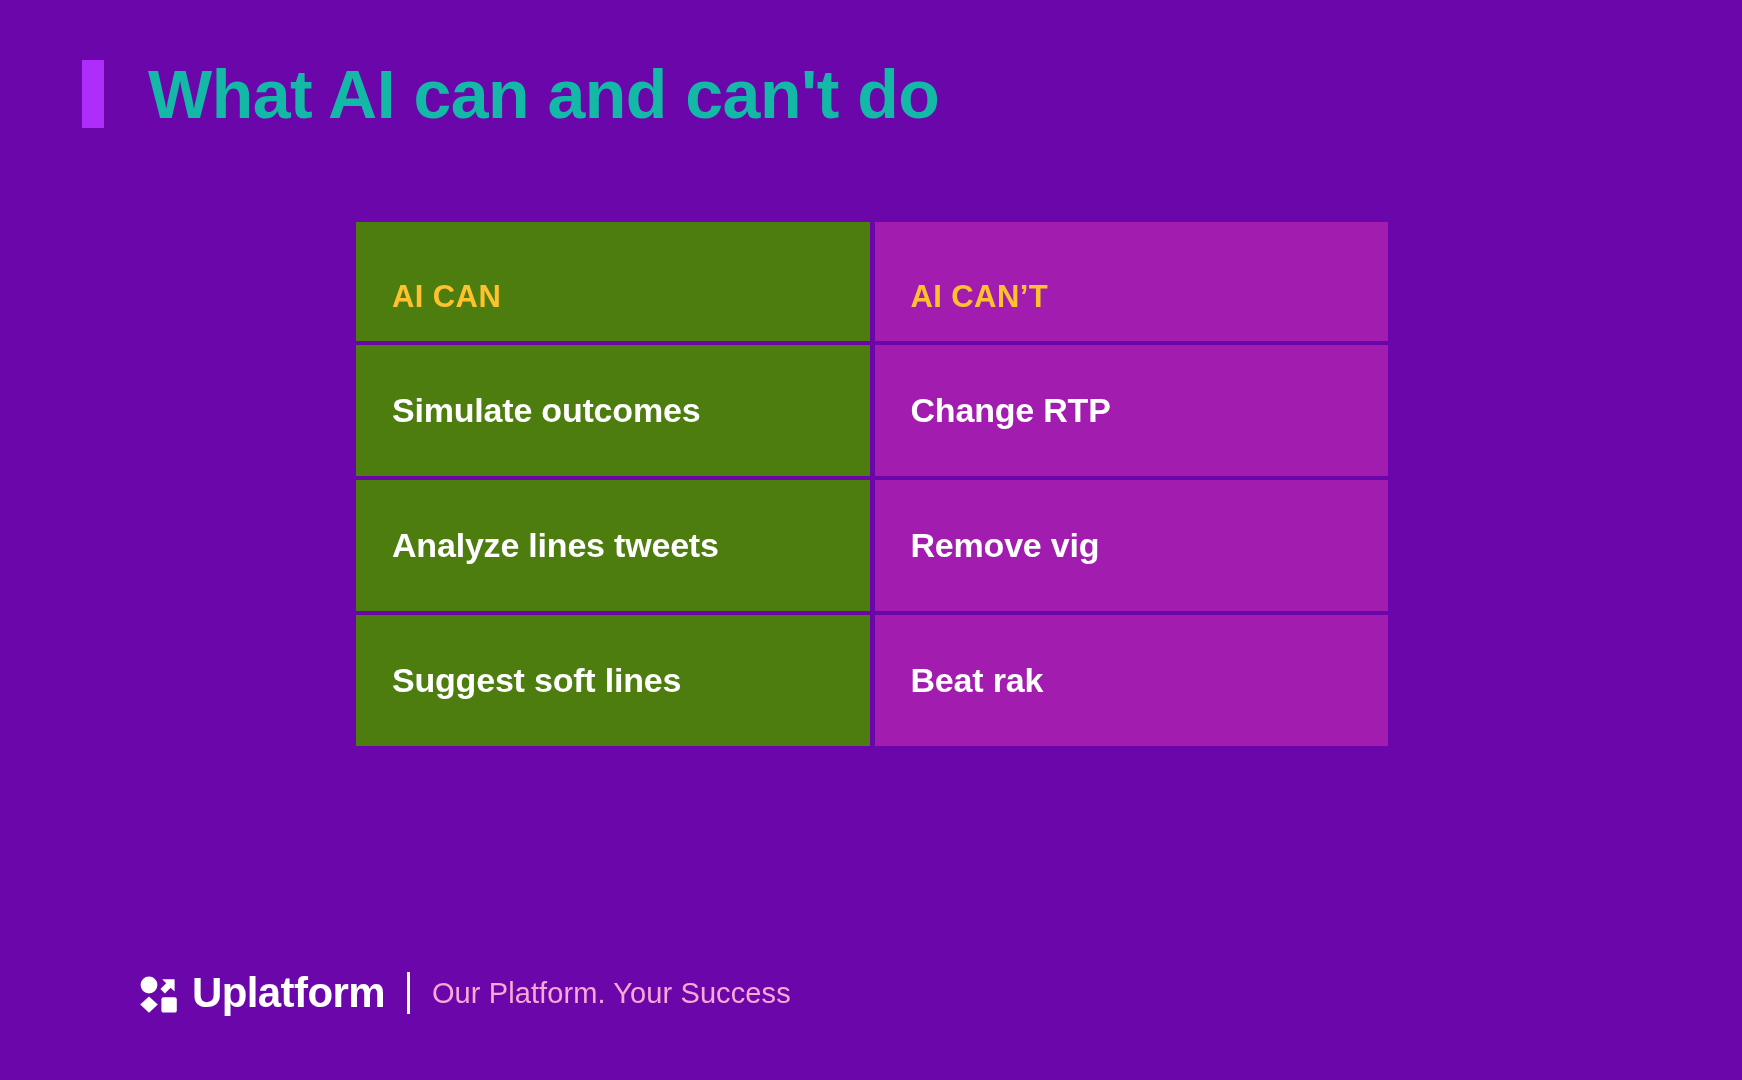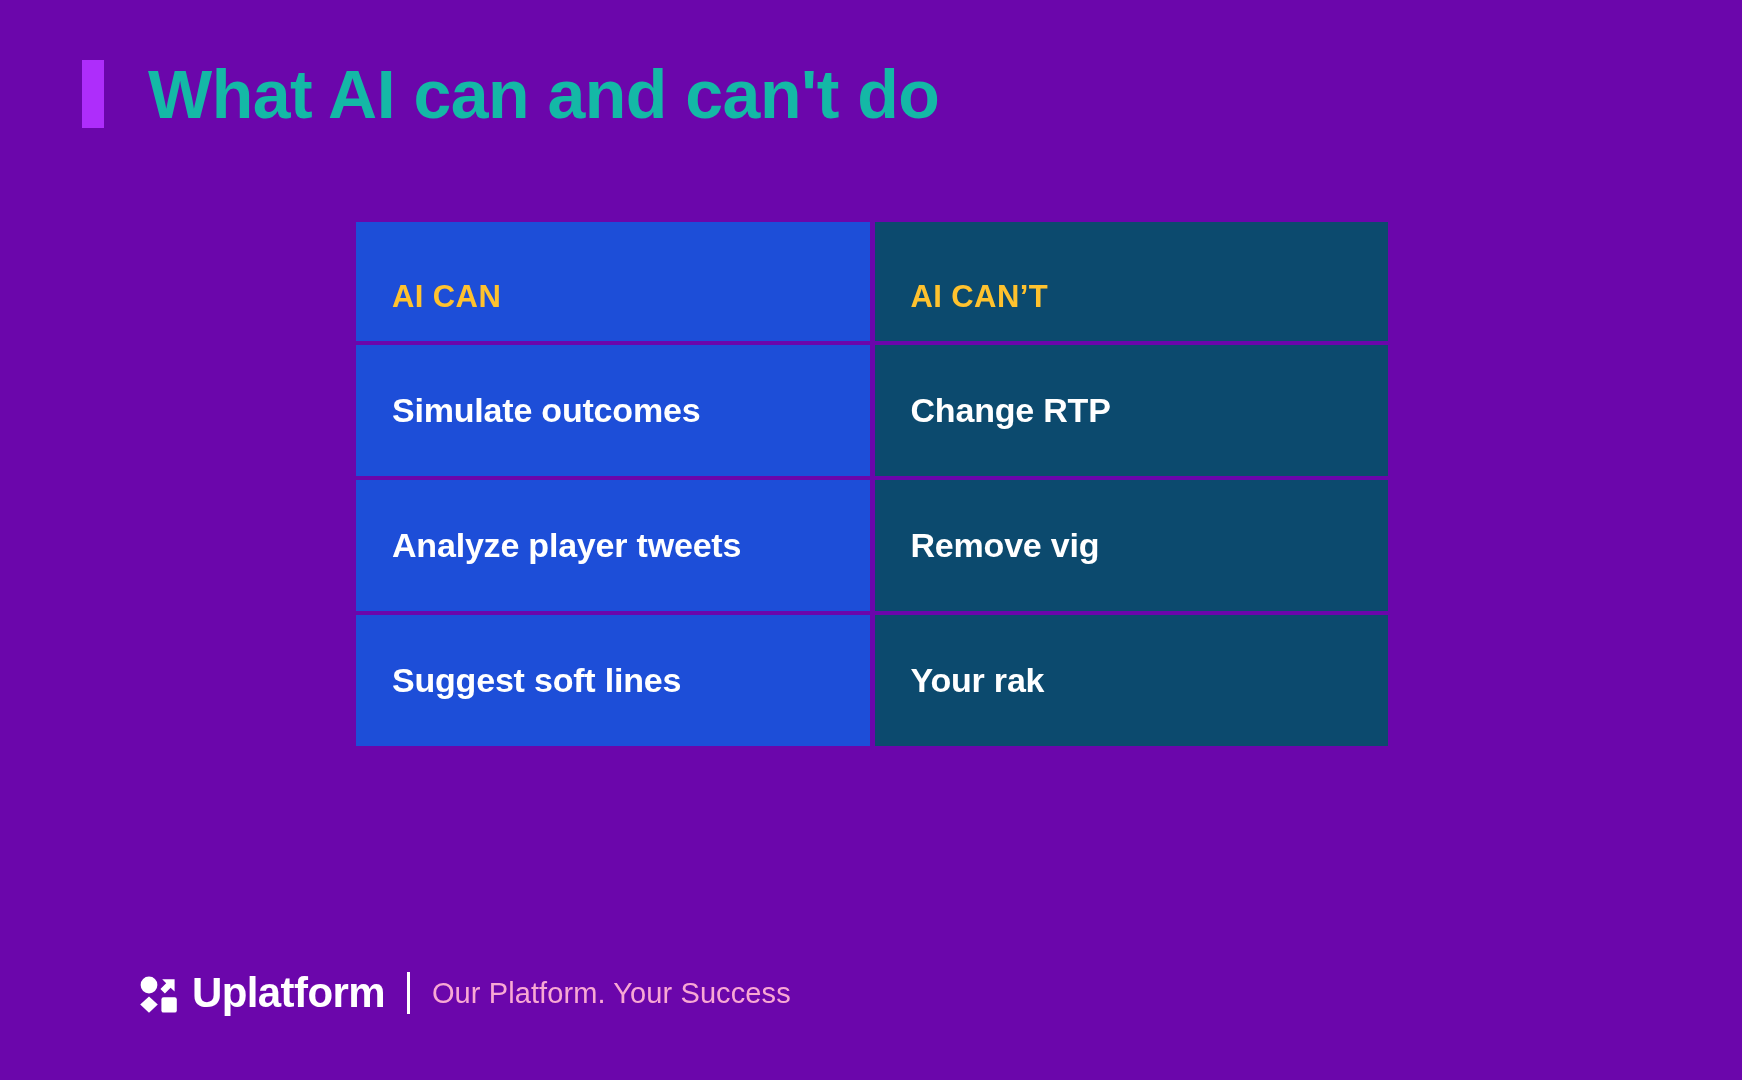--- a/index.html
+++ b/index.html
@@ -59,22 +59,22 @@
     height: 131px;
     display: flex;
     align-items: center;
     box-sizing: border-box;
     padding: 0 36px;
     color: #FFFFFF;
     font-size: 34px;
     font-weight: 600;
     letter-spacing: -0.2px;
   }
-  .col-can .cell { background: #1d4ed8; }
-  .col-cant .cell { background: #0c4a6e; }
+  .col-can .cell { background: #4d7c0f; }
+  .col-cant .cell { background: #a21caf; }
 
   .cell.header {
     height: 119px;
     align-items: flex-end;
     padding-bottom: 26px;
     color: #FFC22E;
     font-size: 31px;
     font-weight: 800;
     letter-spacing: 0.4px;
   }
@@ -121,29 +121,29 @@
 <div class="title-row">
   <div class="title-accent"></div>
   <div class="title-text">What AI can and can't do</div>
 </div>
 
 <div class="table">
 
   <div class="col col-can">
     <div class="cell header">AI CAN</div>
     <div class="cell">Simulate outcomes</div>
-    <div class="cell">Analyze player tweets</div>
+    <div class="cell">Analyze lines tweets</div>
     <div class="cell">Suggest soft lines</div>
   </div>
 
   <div class="col col-cant">
     <div class="cell header">AI CAN’T</div>
     <div class="cell">Change RTP</div>
     <div class="cell">Remove vig</div>
-    <div class="cell">Your rak</div>
+    <div class="cell">Beat rak</div>
   </div>
 
 </div>
 
 <div class="footer">
   <span class="logo-mark">
     <svg viewBox="0 0 38 38" width="38" height="38" aria-hidden="true">
       <circle cx="9" cy="9" r="8.4" fill="#FFFFFF"></circle>
       <path d="M22.2 3.2 H34.6 V15.6 L30.6 11.8 L24.9 17.4 L20.4 13.0 L26.2 7.3 Z" fill="#FFFFFF"></path>
       <path d="M9 20.4 L17.8 28.6 L9 36.8 L0.2 28.6 Z" fill="#FFFFFF"></path>

